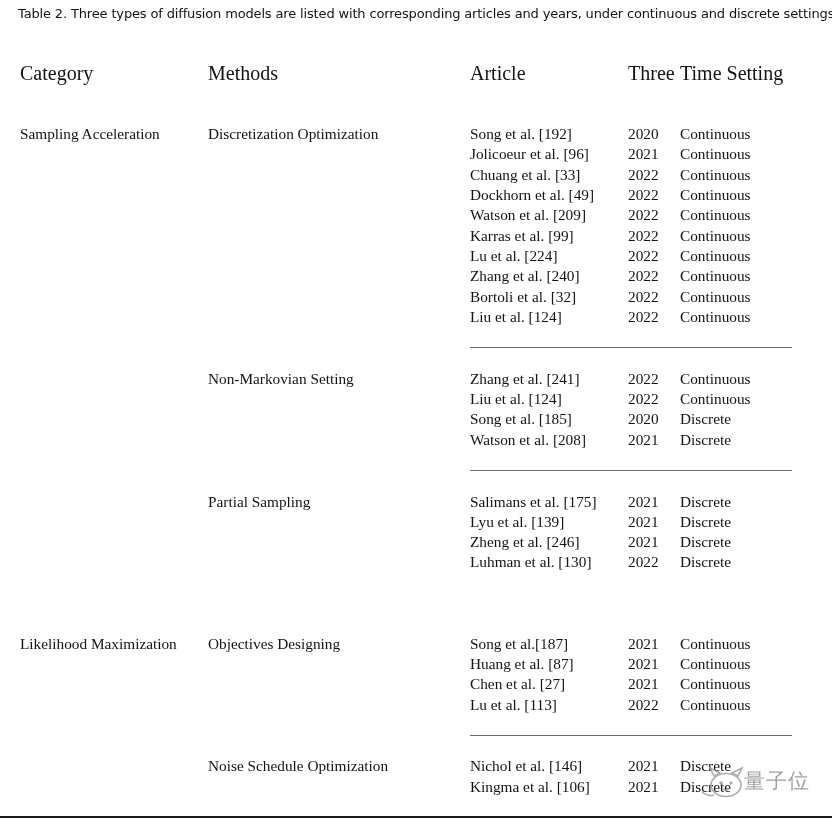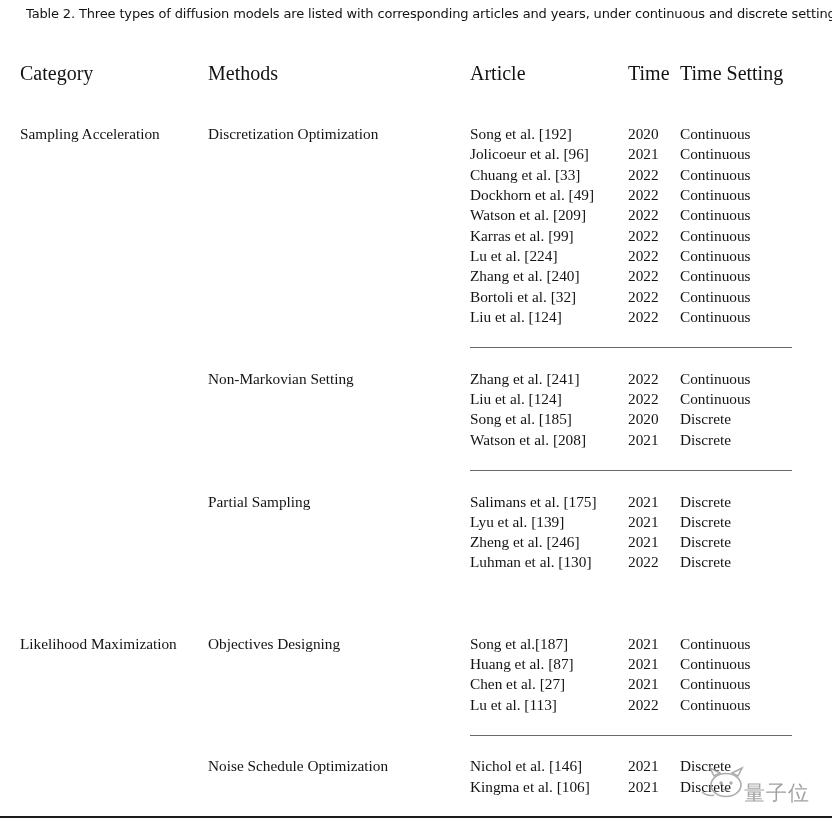--- a/index.html
+++ b/index.html
@@ -23,21 +23,21 @@
     position: absolute;
     left: 18px;
     top: 6px;
     width: 800px;
     font-family: "DejaVu Sans", "Liberation Sans", sans-serif;
     font-size: 13.0px;
     letter-spacing: -0.15px;
     color: #131313;
     white-space: nowrap;
   }
-  #caption .cap-num { margin-right: 4px; margin-left: 8px; }
+  #caption .cap-num { margin-right: 4px; }
 
   
   #table-wrap {
     position: absolute;
     left: 20px;
     top: 43px;
     width: 772px;
   }
 
   table.booktabs {
@@ -121,21 +121,21 @@
     left: 700px;
     top: 766px;
     width: 116px;
     height: 40px;
     pointer-events: none;
     opacity: 0.82;
   }
   #watermark .wm-text {
     position: absolute;
     left: 44px;
-    top: 14px;
+    top: 2px;
     font-family: "DejaVu Sans", "Liberation Sans", sans-serif;
     font-size: 21px;
     color: #8d8d8d;
     letter-spacing: 1px;
     line-height: 26px;
     white-space: nowrap;
   }
   #watermark svg { position: absolute; left: 0; top: 0; }
 </style>
 </head>
@@ -155,21 +155,21 @@
         <col class="c-time">
     </colgroup>
     <tbody id="table-body">
         <tr class="rule-top">
           <td colspan="5"></td>
         </tr>
         <tr class="hdr">
           <td class="cat">Category</td>
           <td class="meth">Methods</td>
           <td class="art">Article</td>
-          <td class="yr">Time</td>
+          <td class="yr">Three</td>
           <td class="time">Time Setting</td>
         </tr>
         <tr class="rule-head">
           <td colspan="5"></td>
         </tr>
         <tr class="sp-xs">
           <td colspan="5"></td>
         </tr>
         <tr>
           <td class="cat cat-span" rowspan="24">

